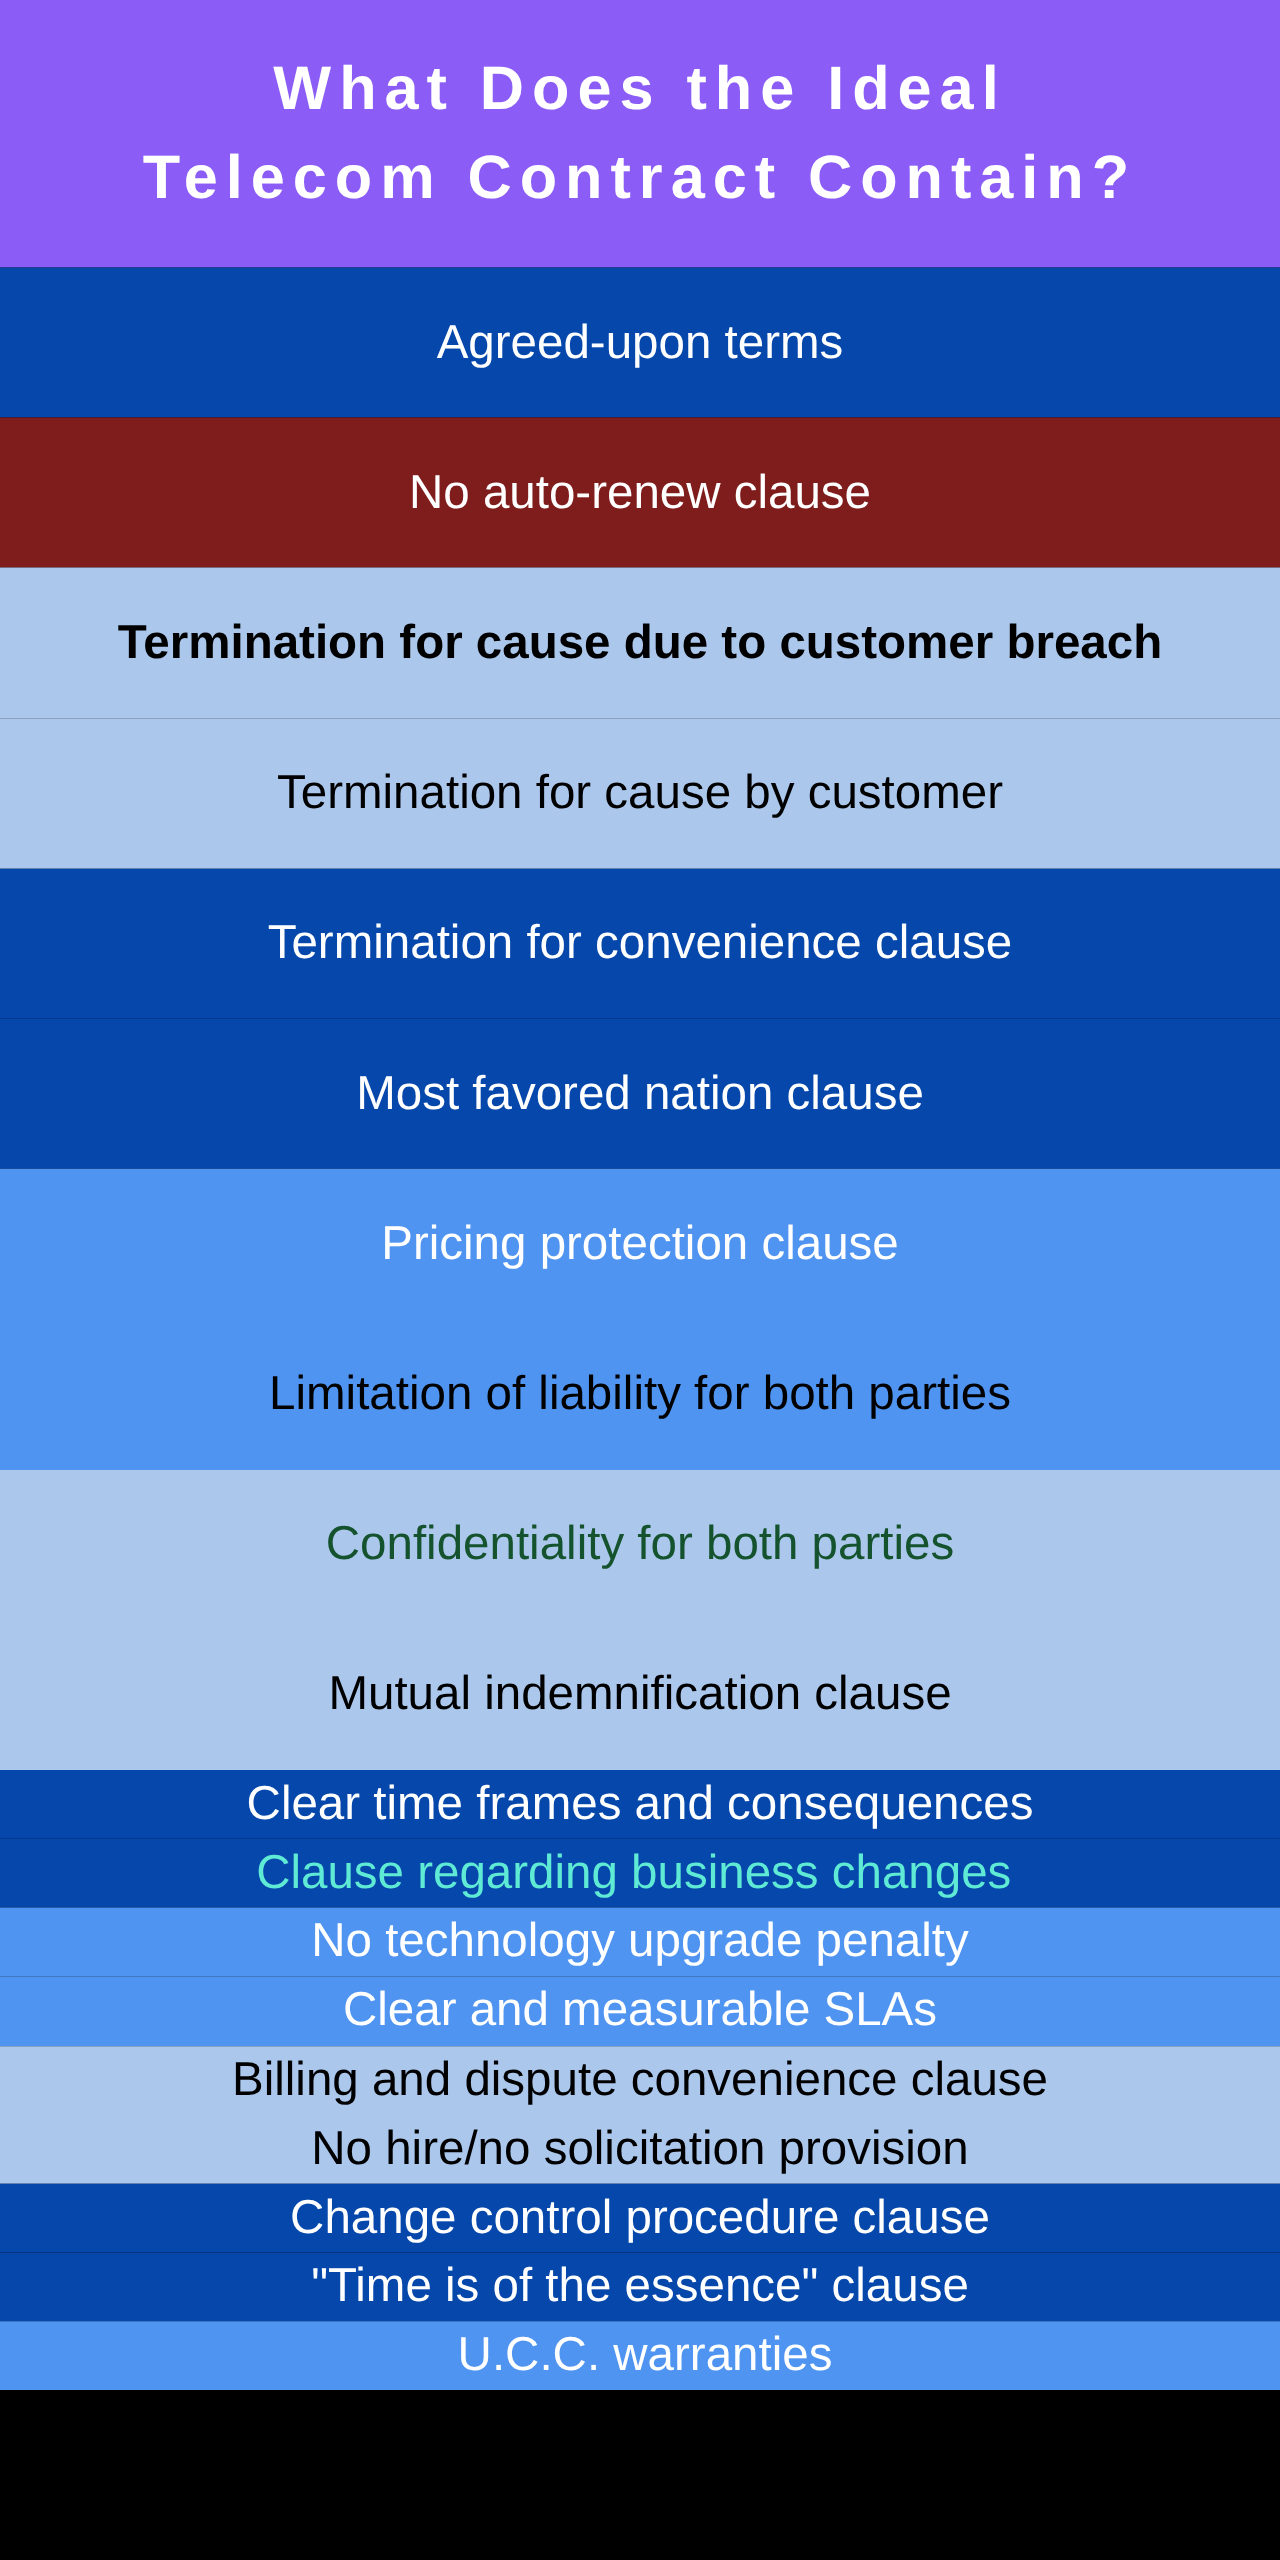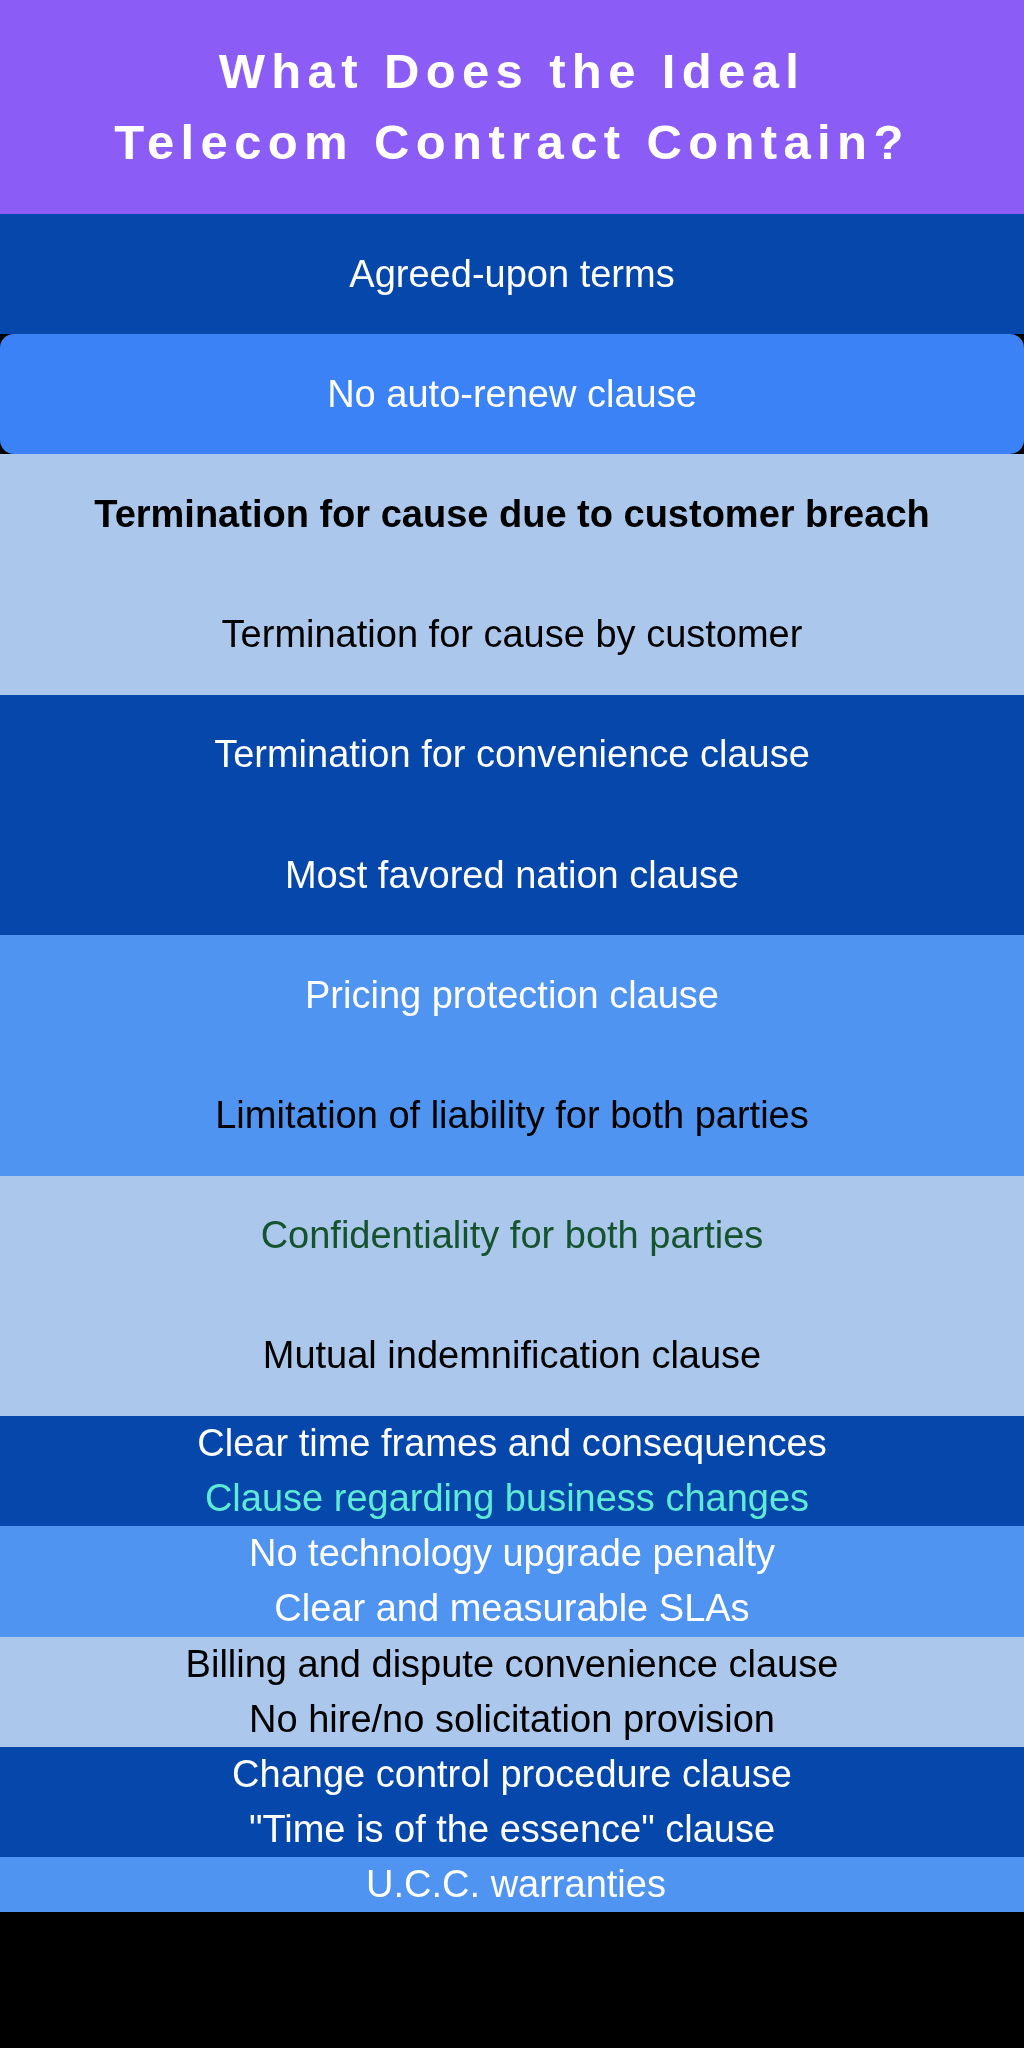--- a/index.html
+++ b/index.html
@@ -62,21 +62,21 @@
 
 <div class="canvas">
 
   <div class="header" style="background: #8b5cf6;">
     <div class="title-line" style="color: rgb(255, 255, 255);">What Does the Ideal</div>
     <div class="title-line" style="color: rgb(255, 255, 255);">Telecom Contract Contain?</div>
   </div>
 
   <div class="grid">
     <div class="cell" data-tone="dark" style="background-color: rgb(6, 71, 171); color: rgb(255, 255, 255);">Agreed-upon terms</div>
-    <div class="cell" data-tone="medium" style="background-color: #3b82f6; color: rgb(255, 255, 255); border-radius: 14px;">No auto-renew clause</div>
+    <div class="cell" data-tone="medium" style="background-color: #7f1d1d; color: rgb(255, 255, 255);">No auto-renew clause</div>
     <div class="cell" data-tone="light" style="background-color: rgb(171, 199, 236); color: #000000; font-weight: bold;">Termination for cause due to customer breach</div>
     <div class="cell" data-tone="light" style="background-color: rgb(171, 199, 236); color: rgb(0, 0, 0);">Termination for cause by customer</div>
     <div class="cell" data-tone="dark" style="background-color: rgb(6, 71, 171); color: rgb(255, 255, 255);">Termination for convenience clause</div>
     <div class="cell" data-tone="dark" style="background-color: rgb(6, 71, 171); color: rgb(255, 255, 255);">Most favored nation clause</div>
     <div class="cell" data-tone="medium" style="background-color: rgb(79, 148, 241); color: rgb(255, 255, 255);">Pricing protection clause</div>
     <div class="cell" data-tone="medium" style="background-color: rgb(79, 148, 241); color: #000000;">Limitation of liability for both parties</div>
     <div class="cell" data-tone="light" style="background-color: rgb(171, 199, 236); color: #14532d;">Confidentiality for both parties</div>
     <div class="cell" data-tone="light" style="background-color: rgb(171, 199, 236); color: rgb(0, 0, 0);">Mutual indemnification clause</div>
     <div class="cell" data-tone="dark" style="background-color: rgb(6, 71, 171); color: rgb(255, 255, 255);">Clear time frames and consequences</div>
     <div class="cell" data-tone="dark" style="background-color: rgb(6, 71, 171); color: #5eead4; padding-left: 20px;">Clause regarding business changes</div>

